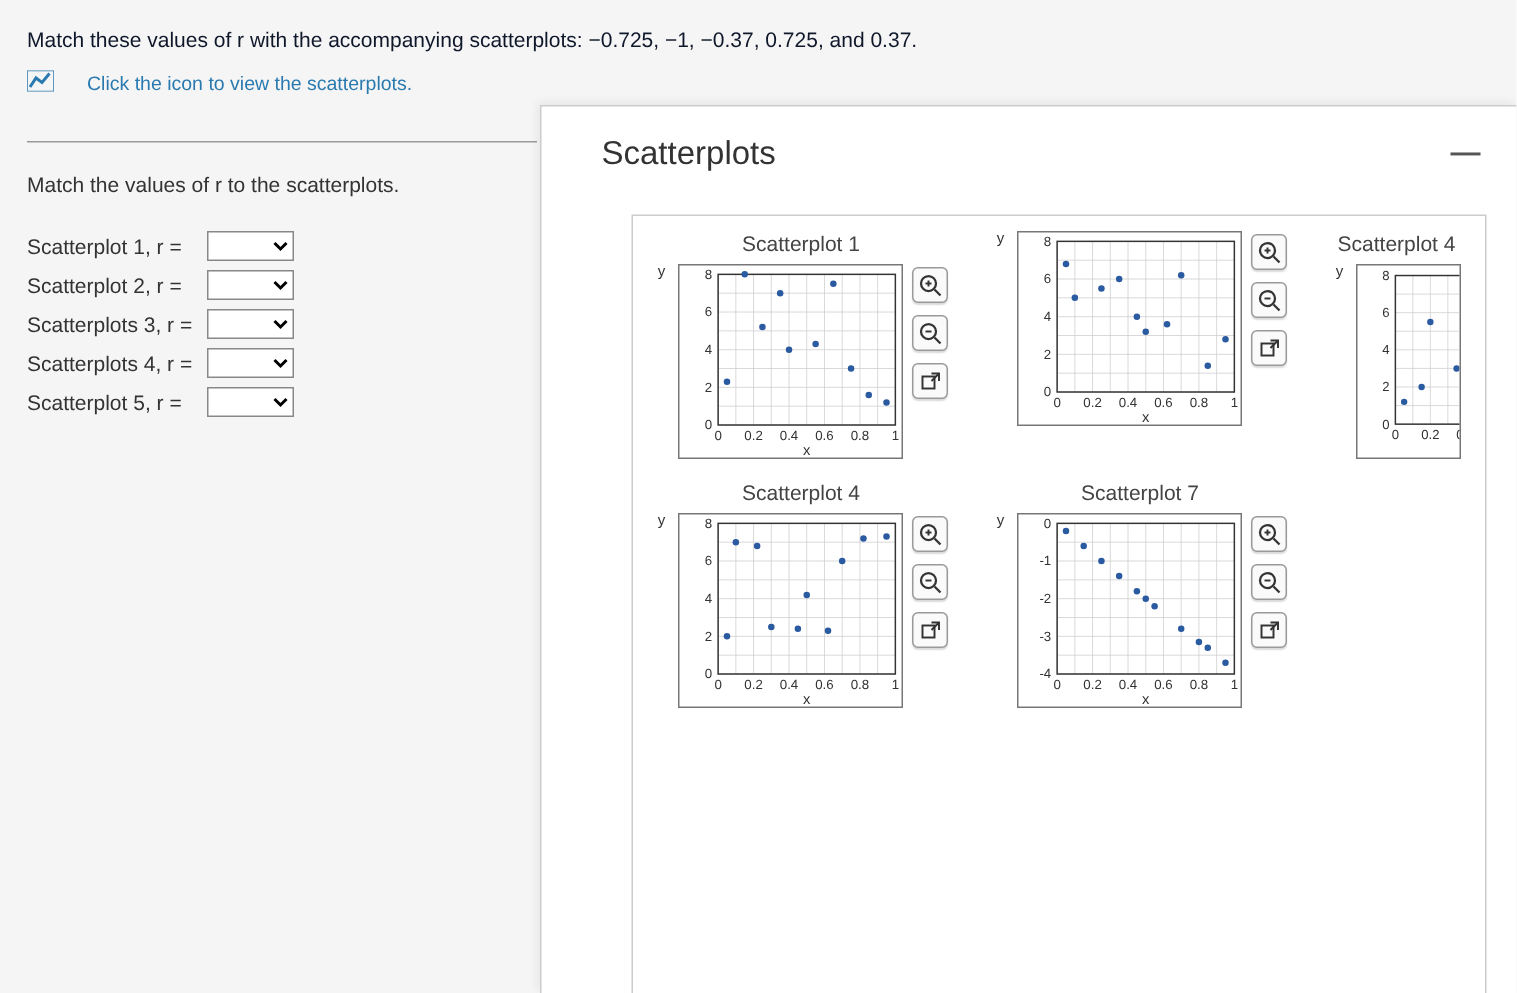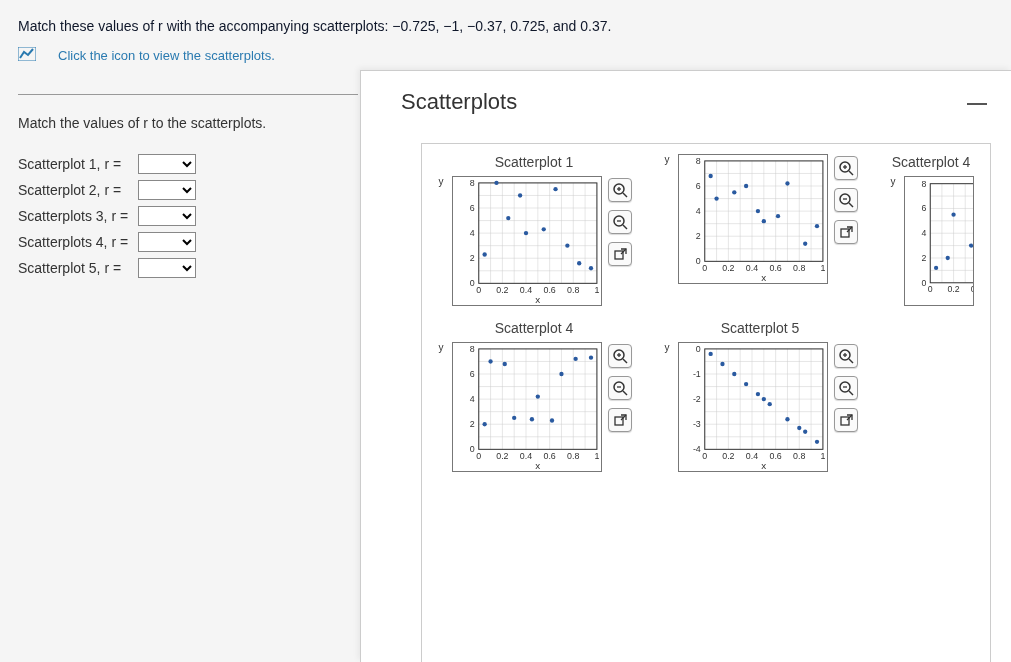--- a/index.html
+++ b/index.html
@@ -477,21 +477,21 @@
                 <svg width="16" height="16" viewBox="0 0 16 16">
                   <rect x="3" y="5" width="8" height="8" fill="none" stroke="#333" stroke-width="1.3"></rect>
                   <polyline points="9,3 14,3 14,8" fill="none" stroke="#333" stroke-width="1.3"></polyline>
                   <line x1="14" y1="3" x2="9" y2="8" stroke="#333" stroke-width="1.3"></line>
                 </svg>
               </div>
             </div>
           </div>
         </div>
         <div class="plot-block">
-          <div class="plot-title">Scatterplot 5</div>
+          <div class="plot-title">Scatterplot 7</div>
           <div class="plot-wrap">
             <div style="width:10px;display:flex;align-items:center;justify-content:center;font-size:10px;color:#333">y</div>
             <svg class="plot-svg" width="150" height="130" viewBox="0 0 150 130">
               <line x1="26" y1="6" x2="26" y2="108" stroke="#ccc" stroke-width="0.5"></line>
               <line x1="38" y1="6" x2="38" y2="108" stroke="#ccc" stroke-width="0.5"></line>
               <line x1="50" y1="6" x2="50" y2="108" stroke="#ccc" stroke-width="0.5"></line>
               <line x1="62" y1="6" x2="62" y2="108" stroke="#ccc" stroke-width="0.5"></line>
               <line x1="74" y1="6" x2="74" y2="108" stroke="#ccc" stroke-width="0.5"></line>
               <line x1="86" y1="6" x2="86" y2="108" stroke="#ccc" stroke-width="0.5"></line>
               <line x1="98" y1="6" x2="98" y2="108" stroke="#ccc" stroke-width="0.5"></line>

